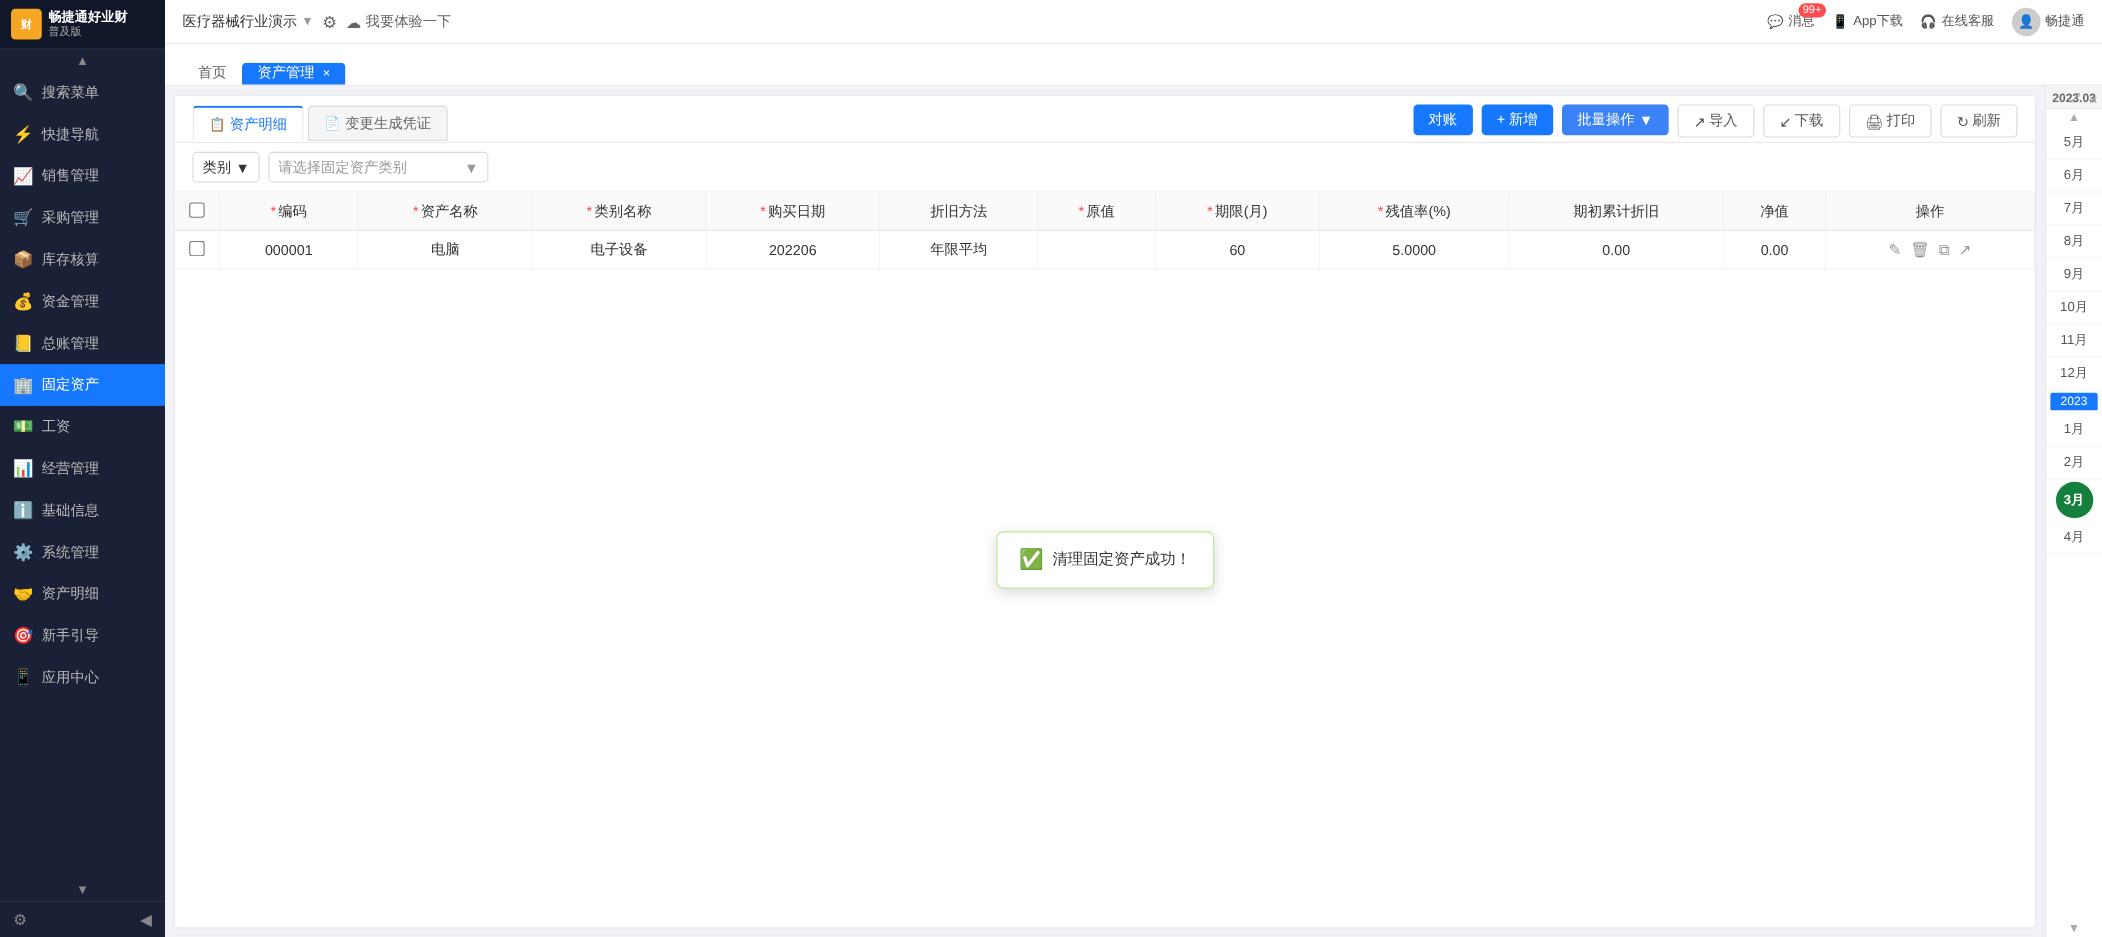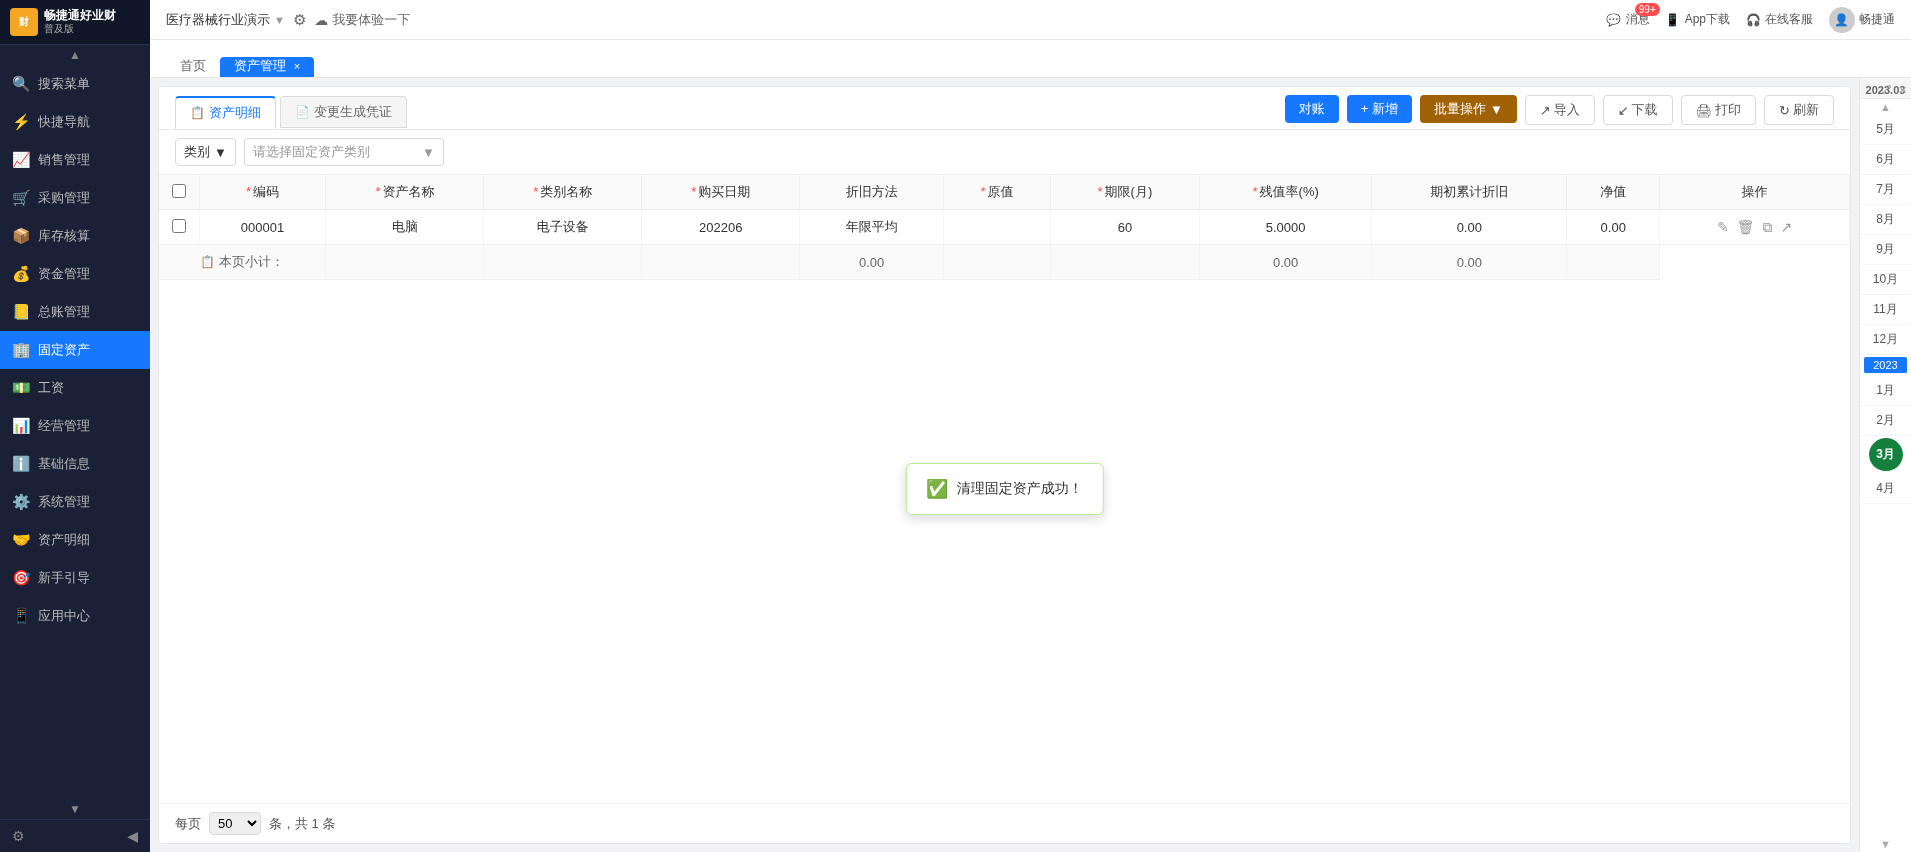--- a/index.html
+++ b/index.html
@@ -208,21 +208,21 @@
       gap: 4px; cursor: pointer;
     }
 
     .btn {
       padding: 5px 14px; border-radius: 4px;
       font-size: 13px; cursor: pointer; border: none;
       display: flex; align-items: center; gap: 4px;
     }
     .btn-primary { background: #1677ff; color: #fff; }
     .btn-batch {
-      background: #a16207; color: #fff;
+      background: #3b82f6; color: #fff;
       display: flex; align-items: center; gap: 4px;
     }
     .btn-icon-text {
       background: #fff; color: #555;
       border: 1px solid #d9d9d9;
       display: flex; align-items: center; gap: 3px;
     }
 
     
     .table-wrap {
@@ -576,53 +576,29 @@
               <td>0.00</td>
               <td>
                 <div class="row-actions">
                   <span class="row-action-icon">✎</span>
                   <span class="row-action-icon">🗑</span>
                   <span class="row-action-icon">⧉</span>
                   <span class="row-action-icon">↗</span>
                 </div>
               </td>
             </tr>
-            <tr class="subtotal-row">
-              <td colspan="2">
-                <span style="color:#1677ff; font-size:12px;">📋</span>
-                <span>本页小计：</span>
-              </td>
-              <td></td>
-              <td></td>
-              <td></td>
-              <td>0.00</td>
-              <td></td>
-              <td></td>
-              <td>0.00</td>
-              <td>0.00</td>
-              <td></td>
-            </tr>
           </tbody>
         </table>
 
         <div class="toast-success">
           <span class="toast-check">✅</span>
           <span>清理固定资产成功！</span>
         </div>
       </div>
 
-      <div class="pagination-bar">
-        <span>每页</span>
-        <select class="pagination-select">
-          <option>50</option>
-          <option>100</option>
-          <option>200</option>
-        </select>
-        <span>条，共 1 条</span>
-      </div>
     </div>
 
     <div class="calendar-panel">
       <button class="calendar-close-btn">×</button>
       <button class="calendar-expand-btn">⤢</button>
       <div class="calendar-year-label">2023.03</div>
       <button class="calendar-scroll-btn">▲</button>
       <div class="calendar-months">
         <div class="calendar-month">5月</div>
         <div class="calendar-month">6月</div>

